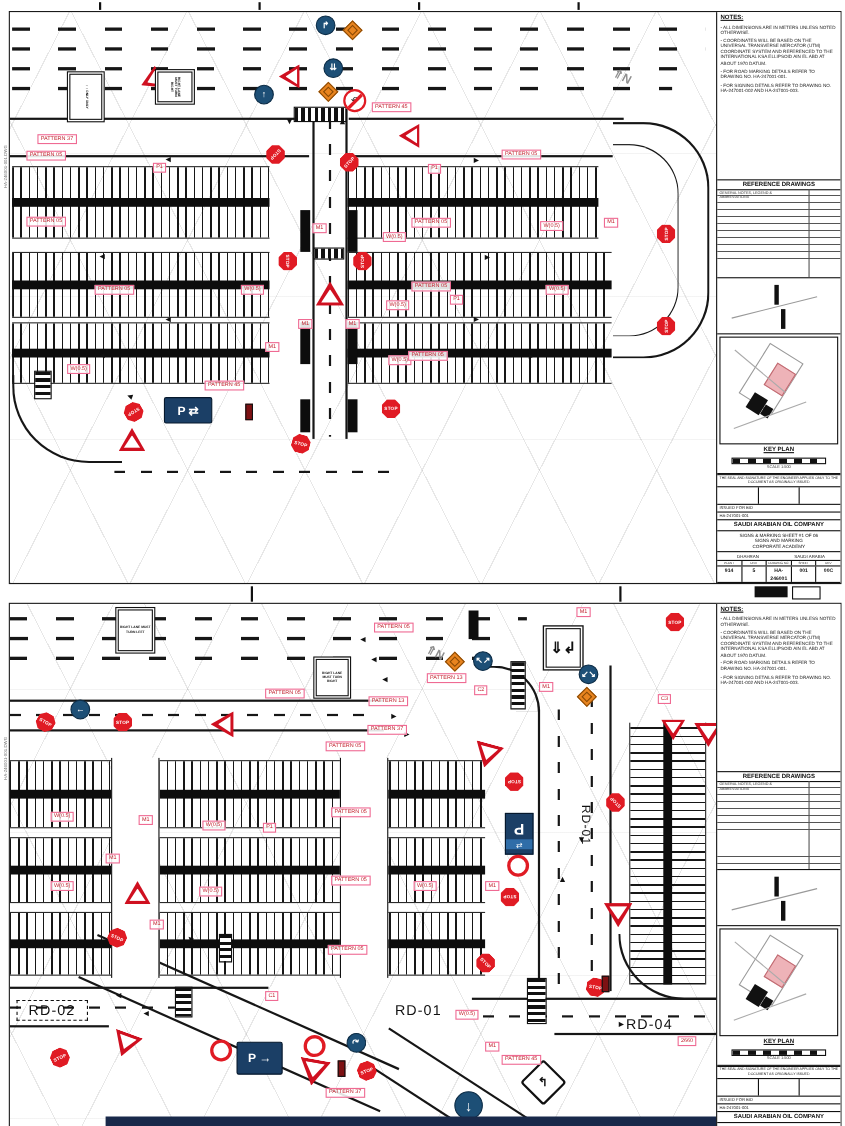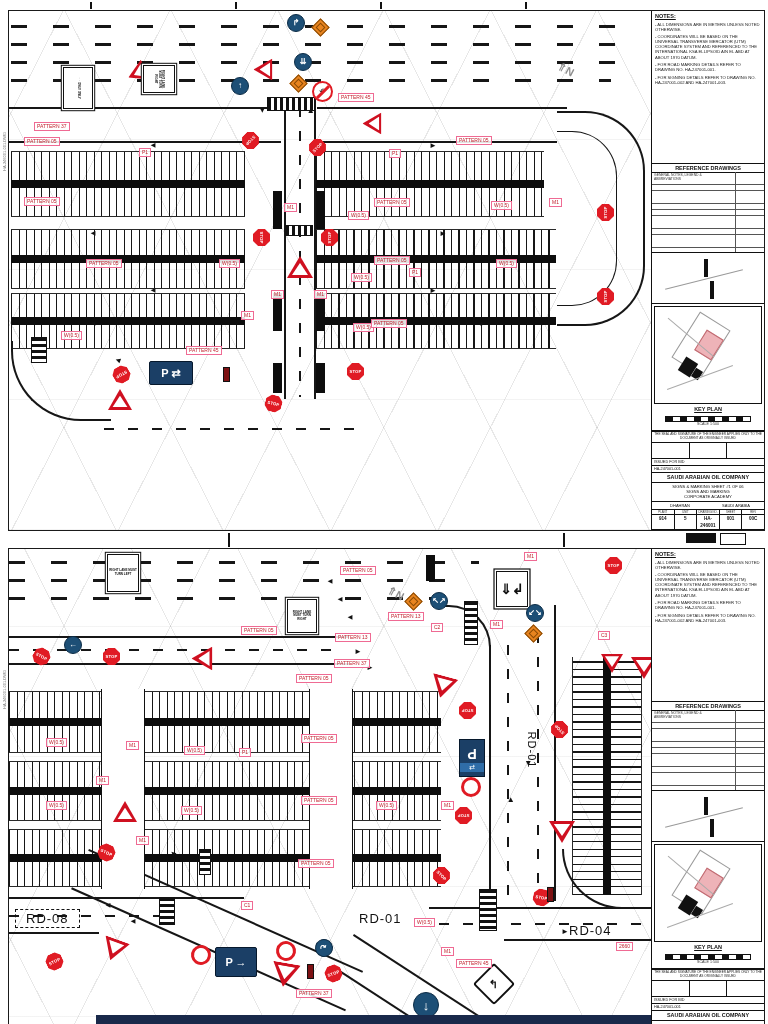--- a/index.html
+++ b/index.html
@@ -439,21 +439,21 @@
       <div class="plabel" style="left: 127px; top: 287px;">M1</div>
       <div class="plabel" style="left: 289px; top: 310px;">PATTERN 05</div>
       <div class="plabel" style="left: 232px; top: 352px;">C1</div>
       <div class="plabel" style="left: 405px; top: 369px;">W(0.5)</div>
       <div class="plabel" style="left: 432px; top: 398px;">M1</div>
       <div class="plabel" style="left: 447px; top: 410px;">PATTERN 45</div>
       <div class="plabel" style="left: 287px; top: 440px;">PATTERN 37</div>
       <div class="plabel" style="left: 607px; top: 393px;">2660</div>
       <div class="rlabel" style="left: 505px; top: 195px; font-size: 11px; transform: rotate(90deg);">RD-01</div>
       <div class="rlabel" style="left: 560px; top: 374px; font-size: 13px;">RD-04</div>
-      <div class="rlabel rbox" style="left: 6px; top: 360px; font-size: 13px;">RD-08</div>
+      <div class="rlabel rbox" style="left: 6px; top: 360px; font-size: 13px;">RD-02</div>
       <div class="rlabel" style="left: 350px; top: 362px; font-size: 13px;">RD-01</div>
       <div class="sgn sqsign" style="left: 98px; top: 5px; width: 32px; height: 38px;">
         <span>RIGHT LANE MUST TURN LEFT</span>
       </div>
       <div class="sgn sqsign" style="left: 278px; top: 50px; width: 30px; height: 34px;">
         <span>RIGHT LANE MUST TURN RIGHT</span>
       </div>
       <div class="sgn sqg" style="left: 487px; top: 22px; width: 32px; height: 36px;">
         <span>⇓↲</span>
       </div>

